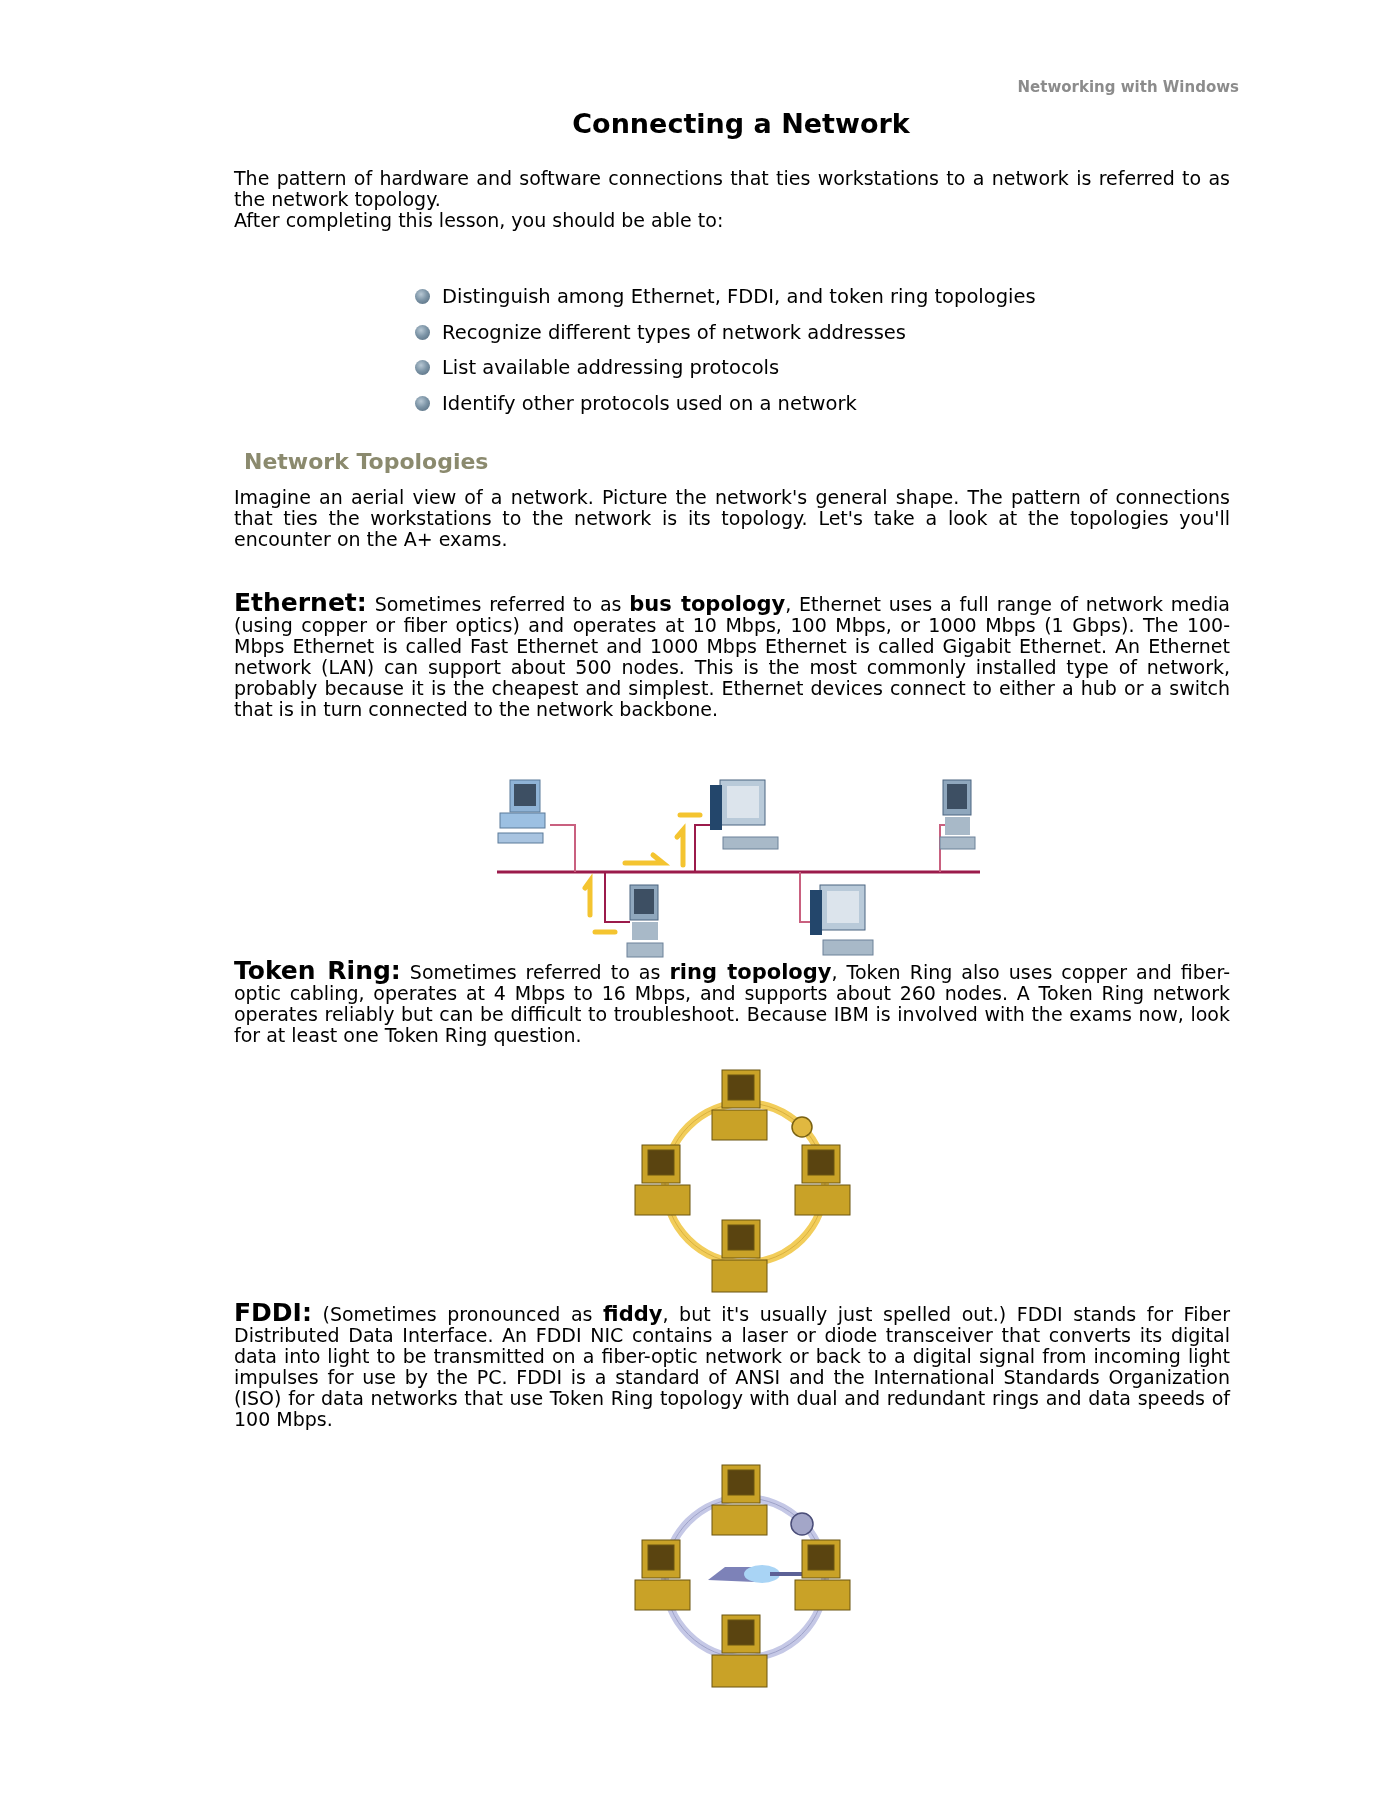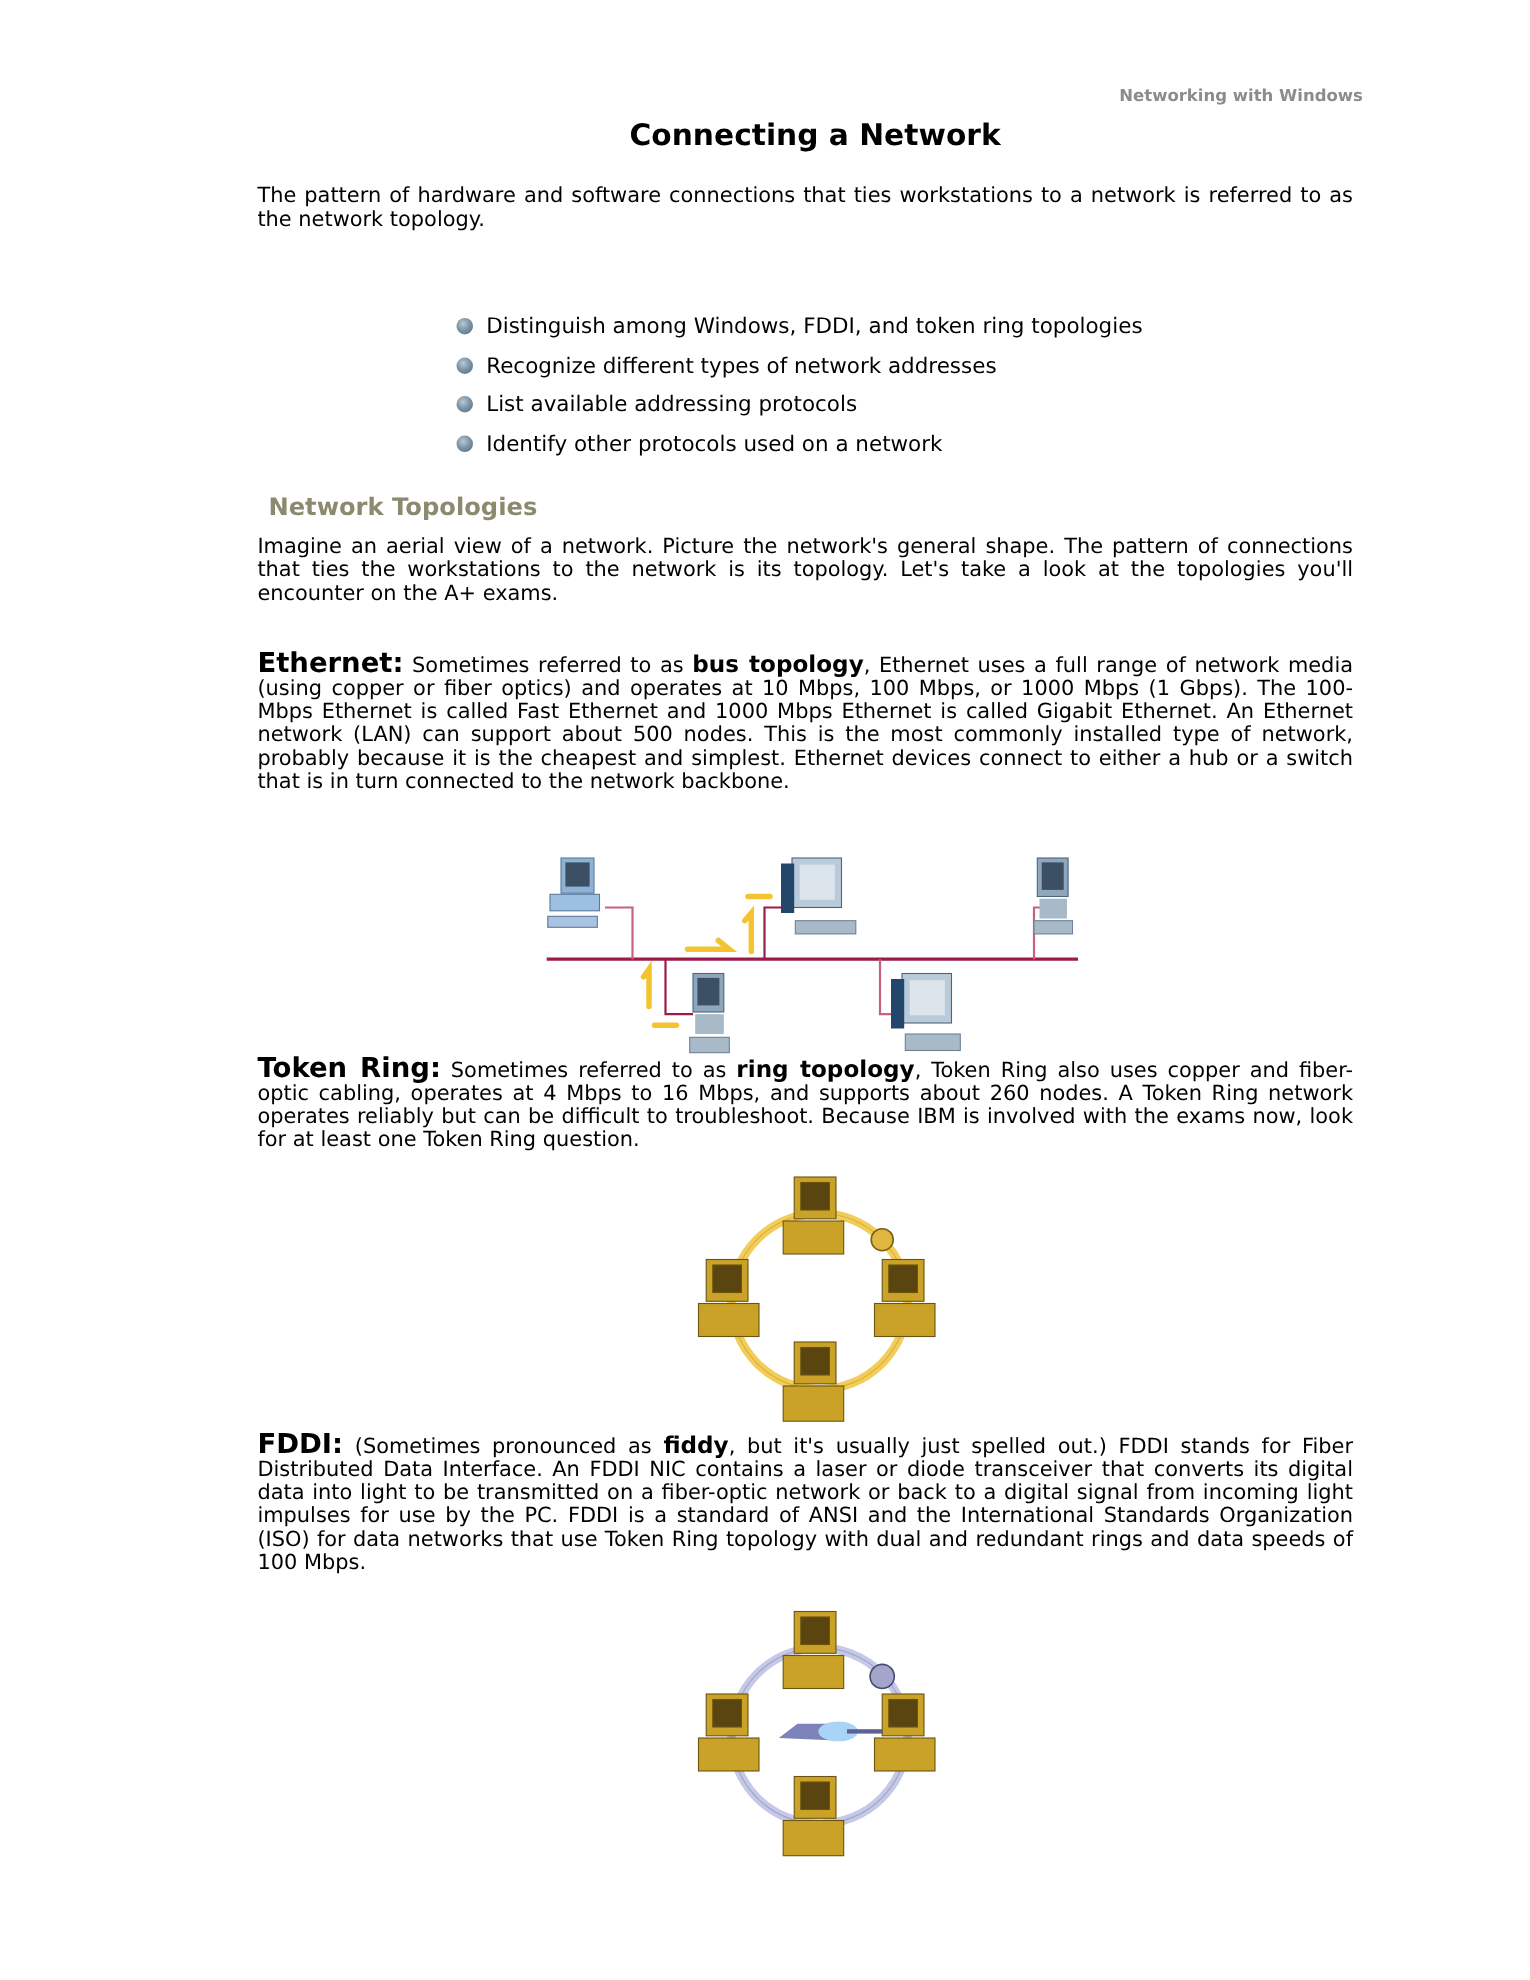--- a/index.html
+++ b/index.html
@@ -25,26 +25,27 @@
   </style>
 </head>
 <body>
 
 <div class="running-head">Networking with Windows</div>
 
 <h1 class="title">Connecting a Network</h1>
 
 <div class="col justify" style="top:168px;">
   <p>The pattern of hardware and software connections that ties workstations to a network is referred to as the network topology.</p>
+  <p>After completing this lesson, you should be able to:</p>
 </div>
 
 <ul class="objectives">
   <li>
       <span class="bullet"></span>
-      <span>Distinguish among Windows, FDDI, and token ring topologies</span>
+      <span>Distinguish among Ethernet, FDDI, and token ring topologies</span>
     </li>
   <li>
       <span class="bullet"></span>
       <span>Recognize different types of network addresses</span>
     </li>
   <li>
       <span class="bullet"></span>
       <span>List available addressing protocols</span>
     </li>
   <li>

